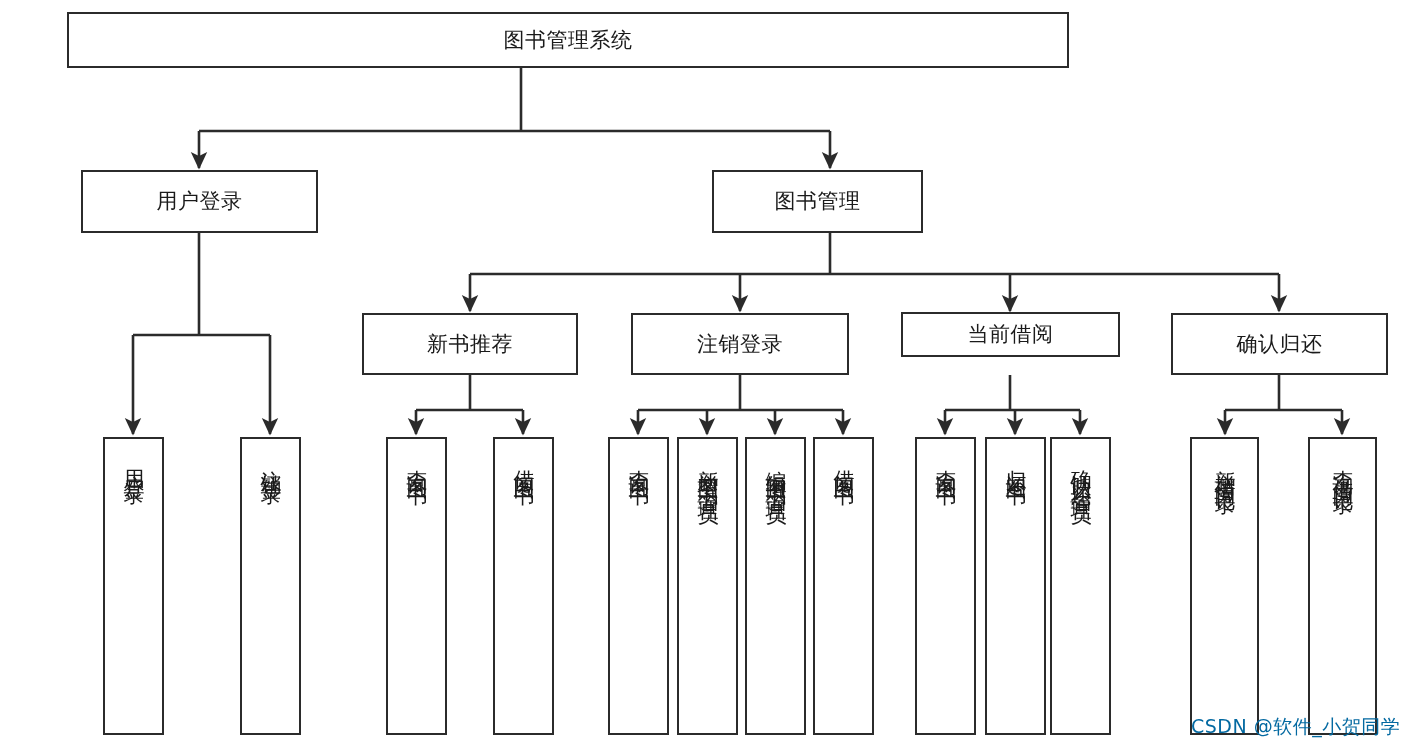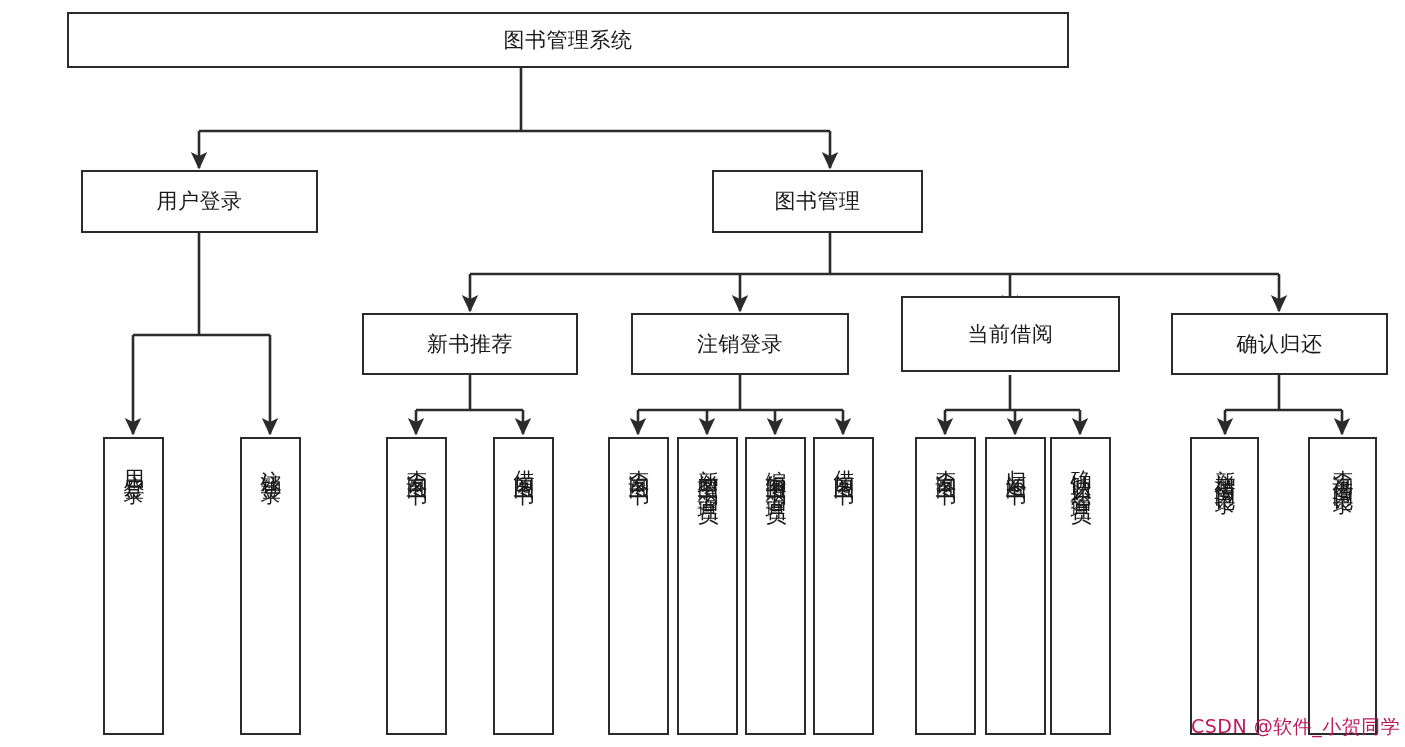--- a/index.html
+++ b/index.html
@@ -50,21 +50,21 @@
     letter-spacing: 5px;
     line-height: 1;
     white-space: nowrap;
     color: #1a1a1a;
   }
   #watermark {
     position: absolute;
     left: 1191px;
     top: 714px;
     font-size: 19px;
-    color: #be185d;
+    color: #0369a1;
     letter-spacing: 0.5px;
     white-space: nowrap;
   }
 </style>
 </head>
 <body>
 
 <div id="stage">
 
   <svg id="wires" viewBox="0 0 1405 747" width="1405" height="747" xmlns="http://www.w3.org/2000/svg">
@@ -127,21 +127,21 @@
   <div class="node horiz" style="left:712px; top:170px; width:211px; height:63px;">
     <span>图书管理</span>
   </div>
 
   <div class="node horiz" style="left:362px; top:313px; width:216px; height:62px;">
     <span>新书推荐</span>
   </div>
   <div class="node horiz" style="left:631px; top:313px; width:218px; height:62px;">
     <span>注销登录</span>
   </div>
-  <div class="node horiz" style="left:901px; top:296px; width:219px; height:76px;">
+  <div class="node horiz" style="left:901px; top:312px; width:219px; height:45px;">
     <span>当前借阅</span>
   </div>
   <div class="node horiz" style="left:1171px; top:313px; width:217px; height:62px;">
     <span>确认归还</span>
   </div>
 
   <div class="node vert" style="left:103px; top:437px; width:61px; height:298px;">
     <span class="vtext">用户登录</span>
   </div>
   <div class="node vert" style="left:240px; top:437px; width:61px; height:298px;">

